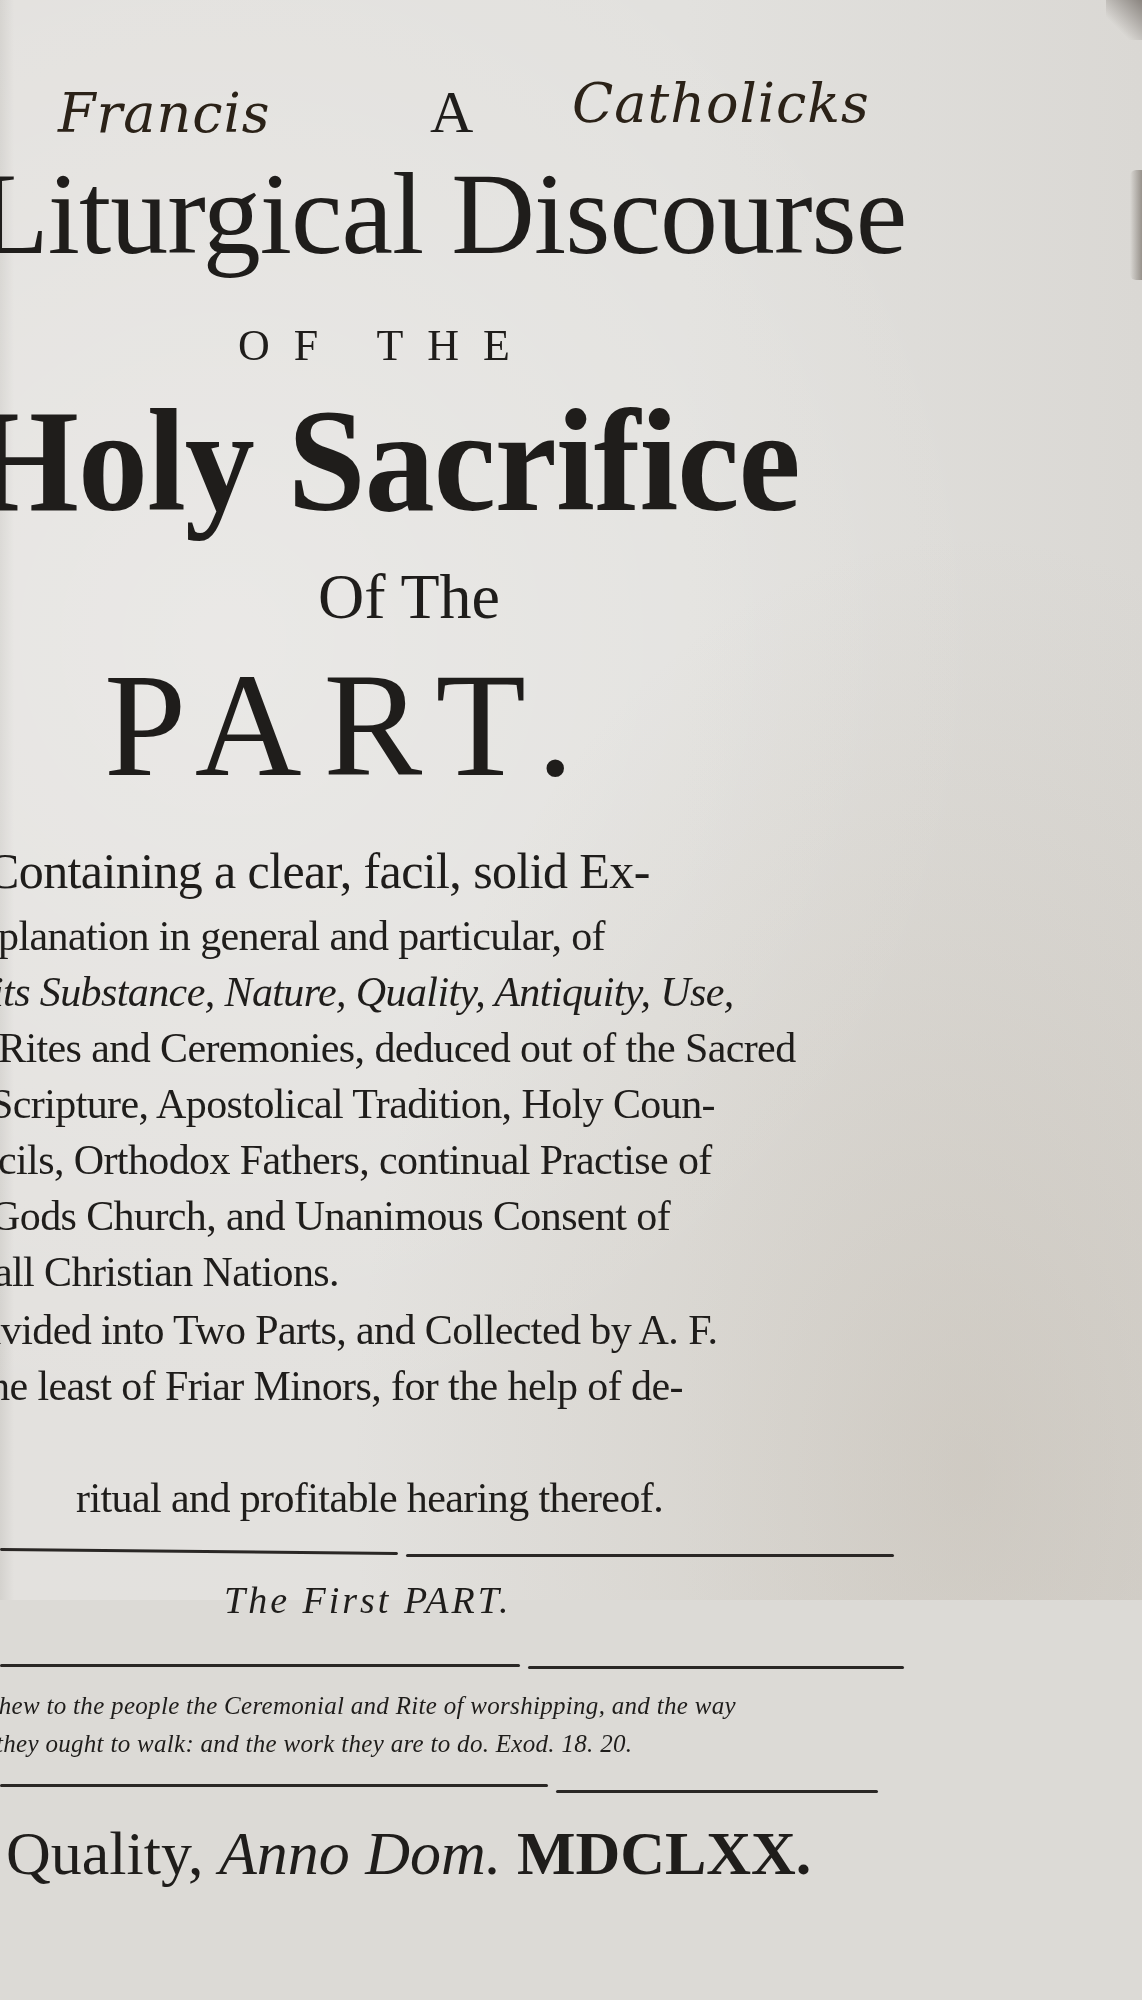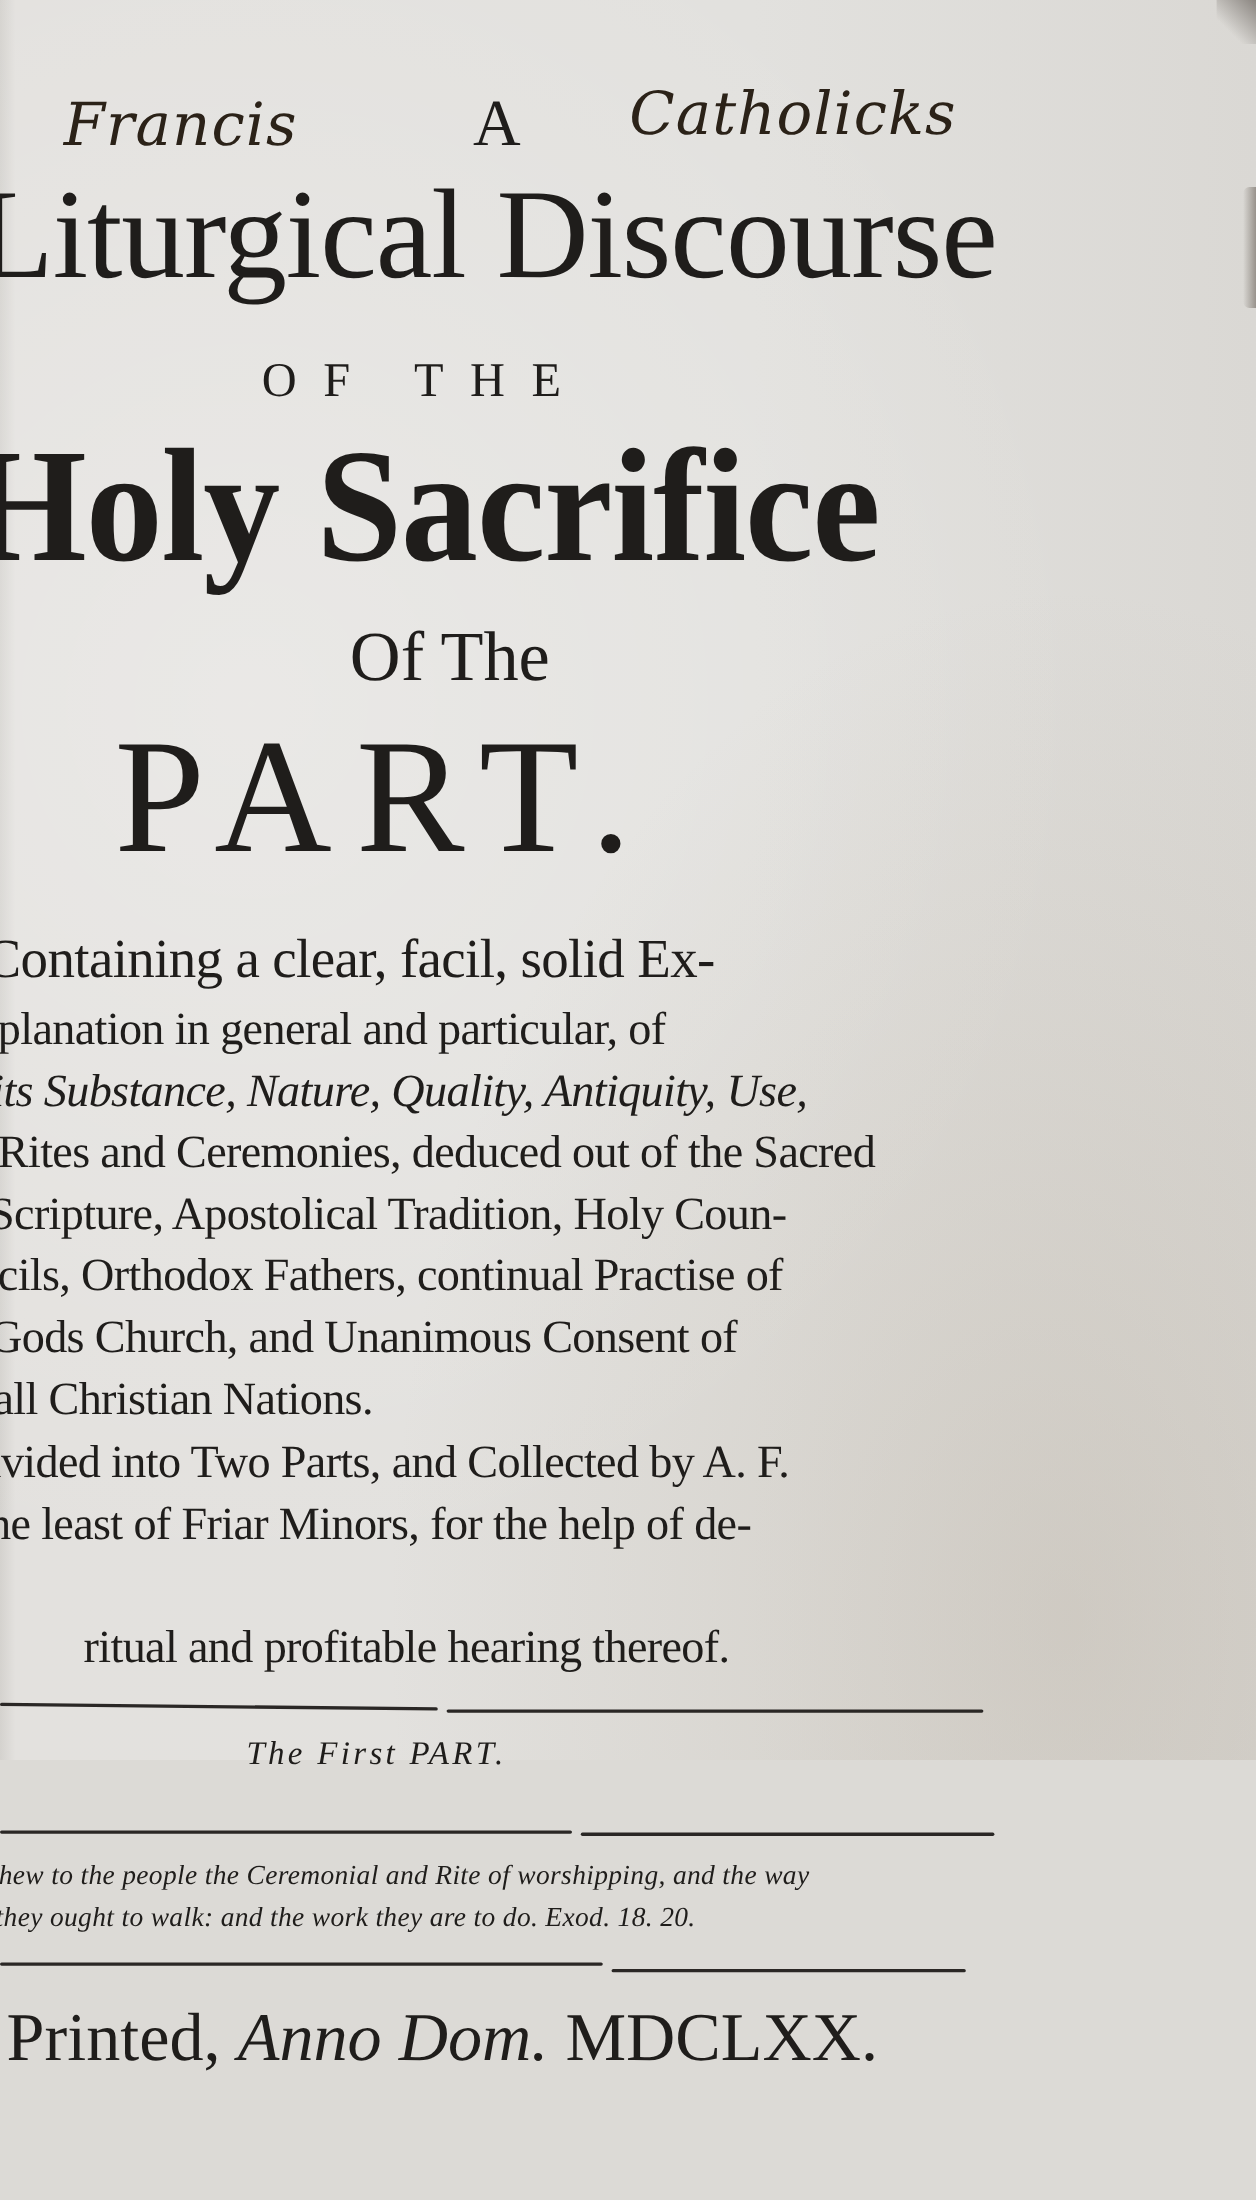--- a/index.html
+++ b/index.html
@@ -34,21 +34,21 @@
   .title1 { left: -22px; top: 148px; font-size: 116px; letter-spacing: -1px; }
   .ofthe { left: 238px; top: 320px; font-size: 44px; letter-spacing: 24px; }
   .title2 { left: -30px; top: 380px; font-size: 140px; font-weight: bold; letter-spacing: -1px; transform: scaleY(1.05); }
   .title3 { left: 318px; top: 560px; font-size: 64px; }
   .mass { left: 104px; top: 640px; font-size: 148px; letter-spacing: 22px; }
   .body-text { left: 0; font-size: 42px; letter-spacing: -0.6px; }
   .italic { font-style: italic; }
   .rule {
     position: absolute; height: 3px; background: #2a2725; border-radius: 2px;
   }
-  .firstpart { left: 224px; top: 1578px; font-size: 30px; font-style: italic; letter-spacing: 3px; }
+  .firstpart { left: 224px; top: 1578px; font-size: 38px; font-style: italic; letter-spacing: 3px; }
   .quote { left: 0; font-size: 25px; font-style: italic; letter-spacing: 0.3px; }
   .printed { left: 6px; top: 1818px; font-size: 62px; }
 </style>
 </head>
 <body>
 
 <div class="page">
   <div class="corner-top"></div>
   <div class="shadow-right"></div>
 
@@ -81,17 +81,17 @@
   <div class="rule" style="left:0; top:1664px; width:520px;"></div>
   <div class="rule" style="left:528px; top:1666px; width:376px;"></div>
 
   <div class="line quote" style="top:1692px; left:-14px;">Shew to the people the Ceremonial and Rite of worshipping, and the way</div>
   <div class="line quote" style="top:1730px; left:-4px;">they ought to walk: and the work they are to do. Exod. 18. 20.</div>
 
   <div class="rule" style="left:0; top:1784px; width:548px;"></div>
   <div class="rule" style="left:556px; top:1790px; width:322px;"></div>
 
   <div class="line printed">
-    <span>Printed,</span>
+    <span>Quality,</span>
     <span class="italic">Anno Dom.</span>
-    <span style="font-variant: small-caps;">MDCLXX.</span>
+    <span style="font-variant: small-caps; font-weight: bold;">MDCLXX.</span>
   </div>
 </div>
 
 </body></html>

